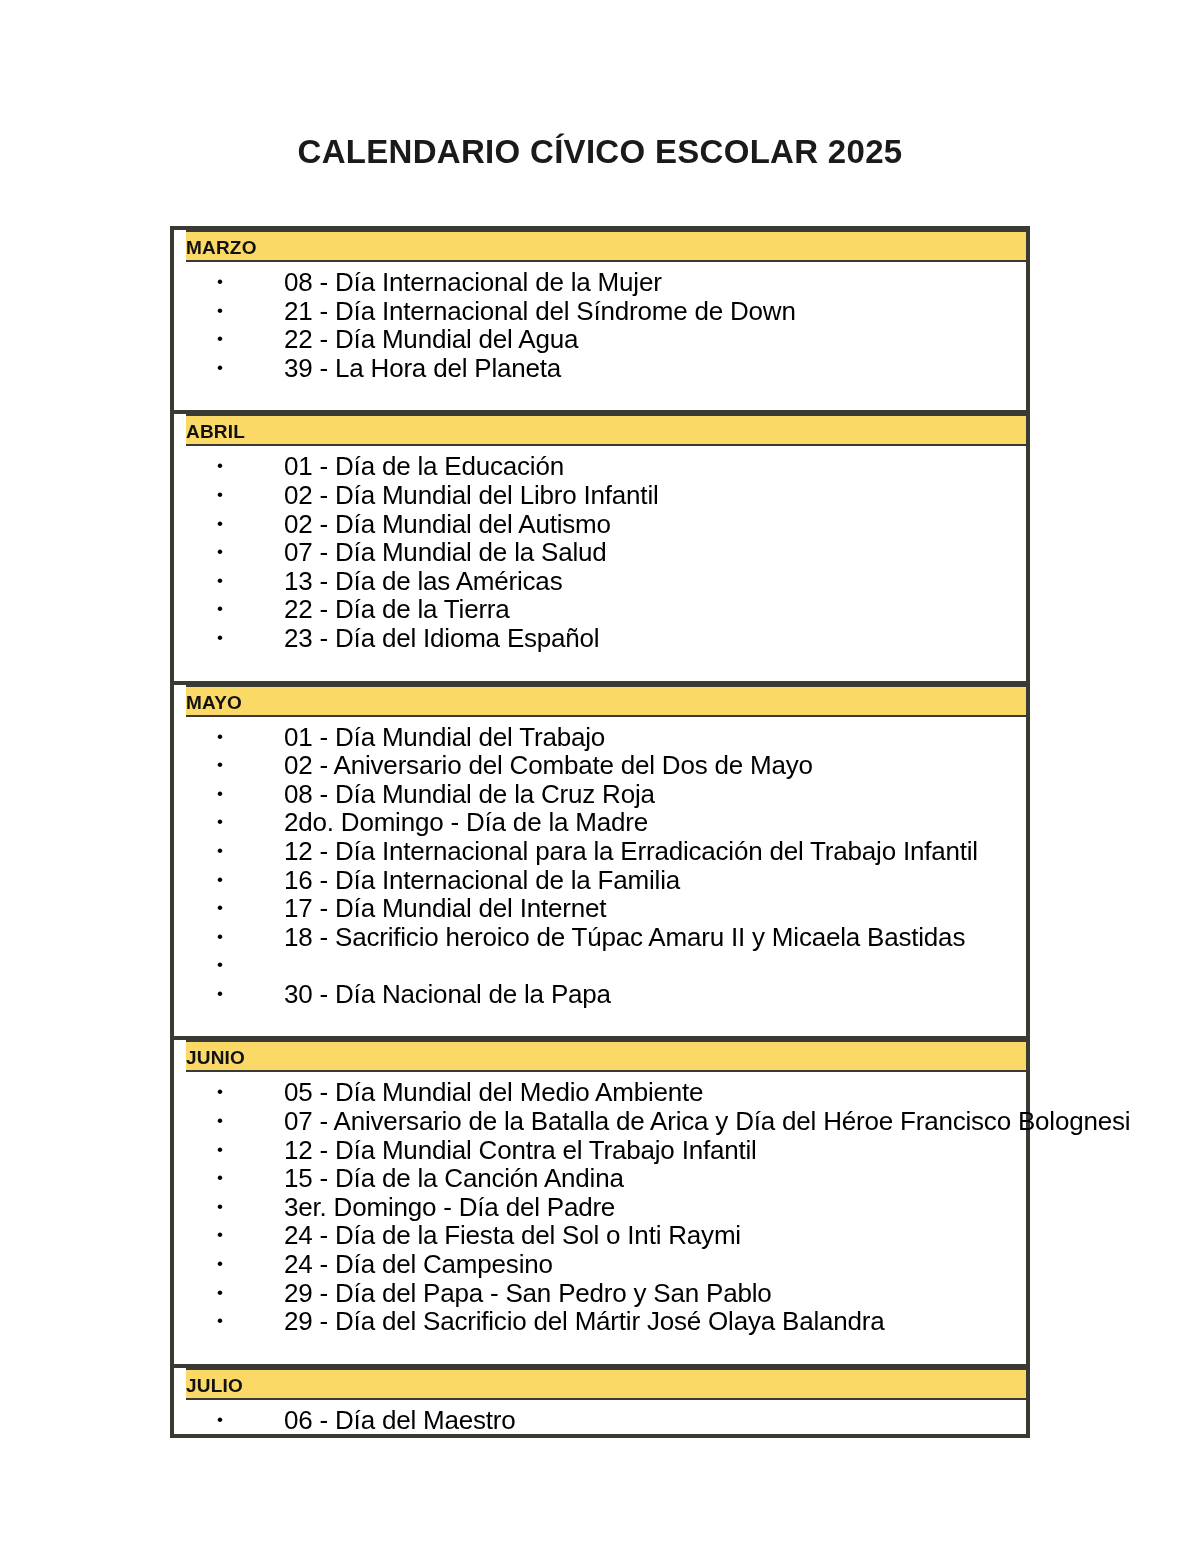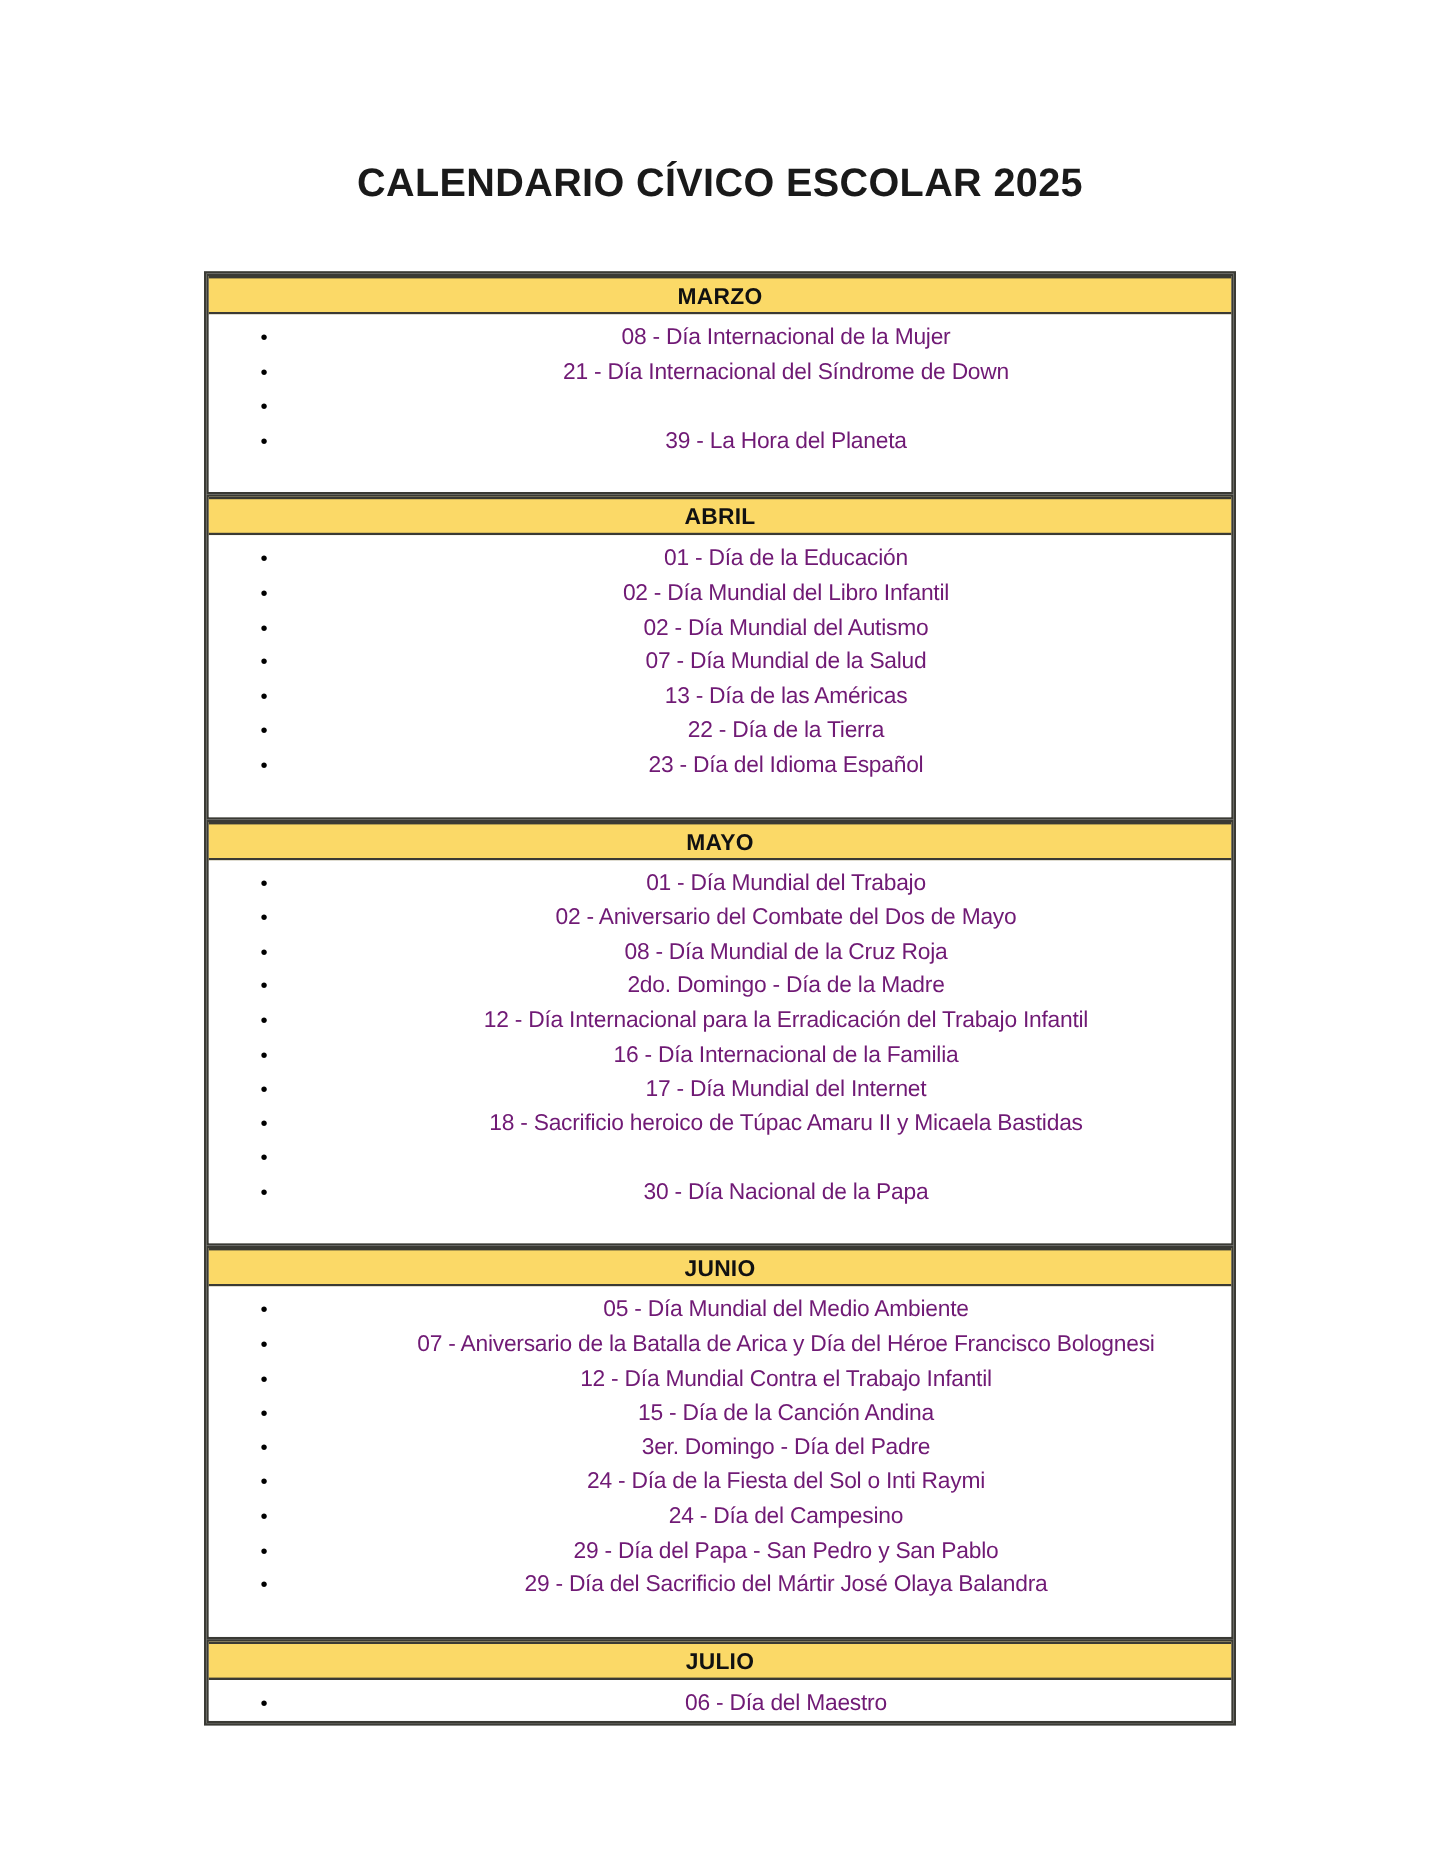--- a/index.html
+++ b/index.html
@@ -53,27 +53,28 @@
     box-sizing: border-box;
   }
 
   .month-header {
     background: #FBD967;
     border: 2px solid #3a3a34;
     border-left: none;
     border-right: none;
     height: 32px;
     line-height: 32px;
-    text-align: center;
+    text-align: left;
     font-family: "Liberation Sans", sans-serif;
     font-size: 19px;
     font-weight: 700;
     letter-spacing: 0.2px;
     color: #111111;
     box-sizing: border-box;
+    margin-left: 12px;
   }
 
   .month-body {
     background: #ffffff;
     padding: 6px 0 0 0;
     box-sizing: border-box;
   }
 
   .event-row {
     display: flex;
@@ -90,26 +91,25 @@
     padding-left: 43px;
     font-size: 17px;
     line-height: 28.6px;
     color: #000000;
     box-sizing: border-box;
   }
 
   .event-text {
     flex: 1 1 auto;
     font-family: "Liberation Sans", sans-serif;
-    font-size: 19px;
+    font-size: 26px;
     line-height: 28.6px;
-    color: #701a75;
+    color: #000000;
     white-space: nowrap;
     letter-spacing: -0.2px;
-    text-align: center;
   }
 
   .trailing-gap {
     height: 28px;
   }
 </style>
 </head>
 <body>
 
 <div class="page">
@@ -124,20 +124,21 @@
           <div class="event-row">
             <span class="bullet">•</span>
             <span class="event-text">08 - Día Internacional de la Mujer</span>
           </div>
           <div class="event-row">
             <span class="bullet">•</span>
             <span class="event-text">21 - Día Internacional del Síndrome de Down</span>
           </div>
           <div class="event-row">
             <span class="bullet">•</span>
+            <span class="event-text">22 - Día Mundial del Agua</span>
           </div>
           <div class="event-row">
             <span class="bullet">•</span>
             <span class="event-text">39 - La Hora del Planeta</span>
           </div>
           <div class="trailing-gap"></div>
         </div>
       </div>
       <div class="month-block">
         <div class="month-header">ABRIL</div>

